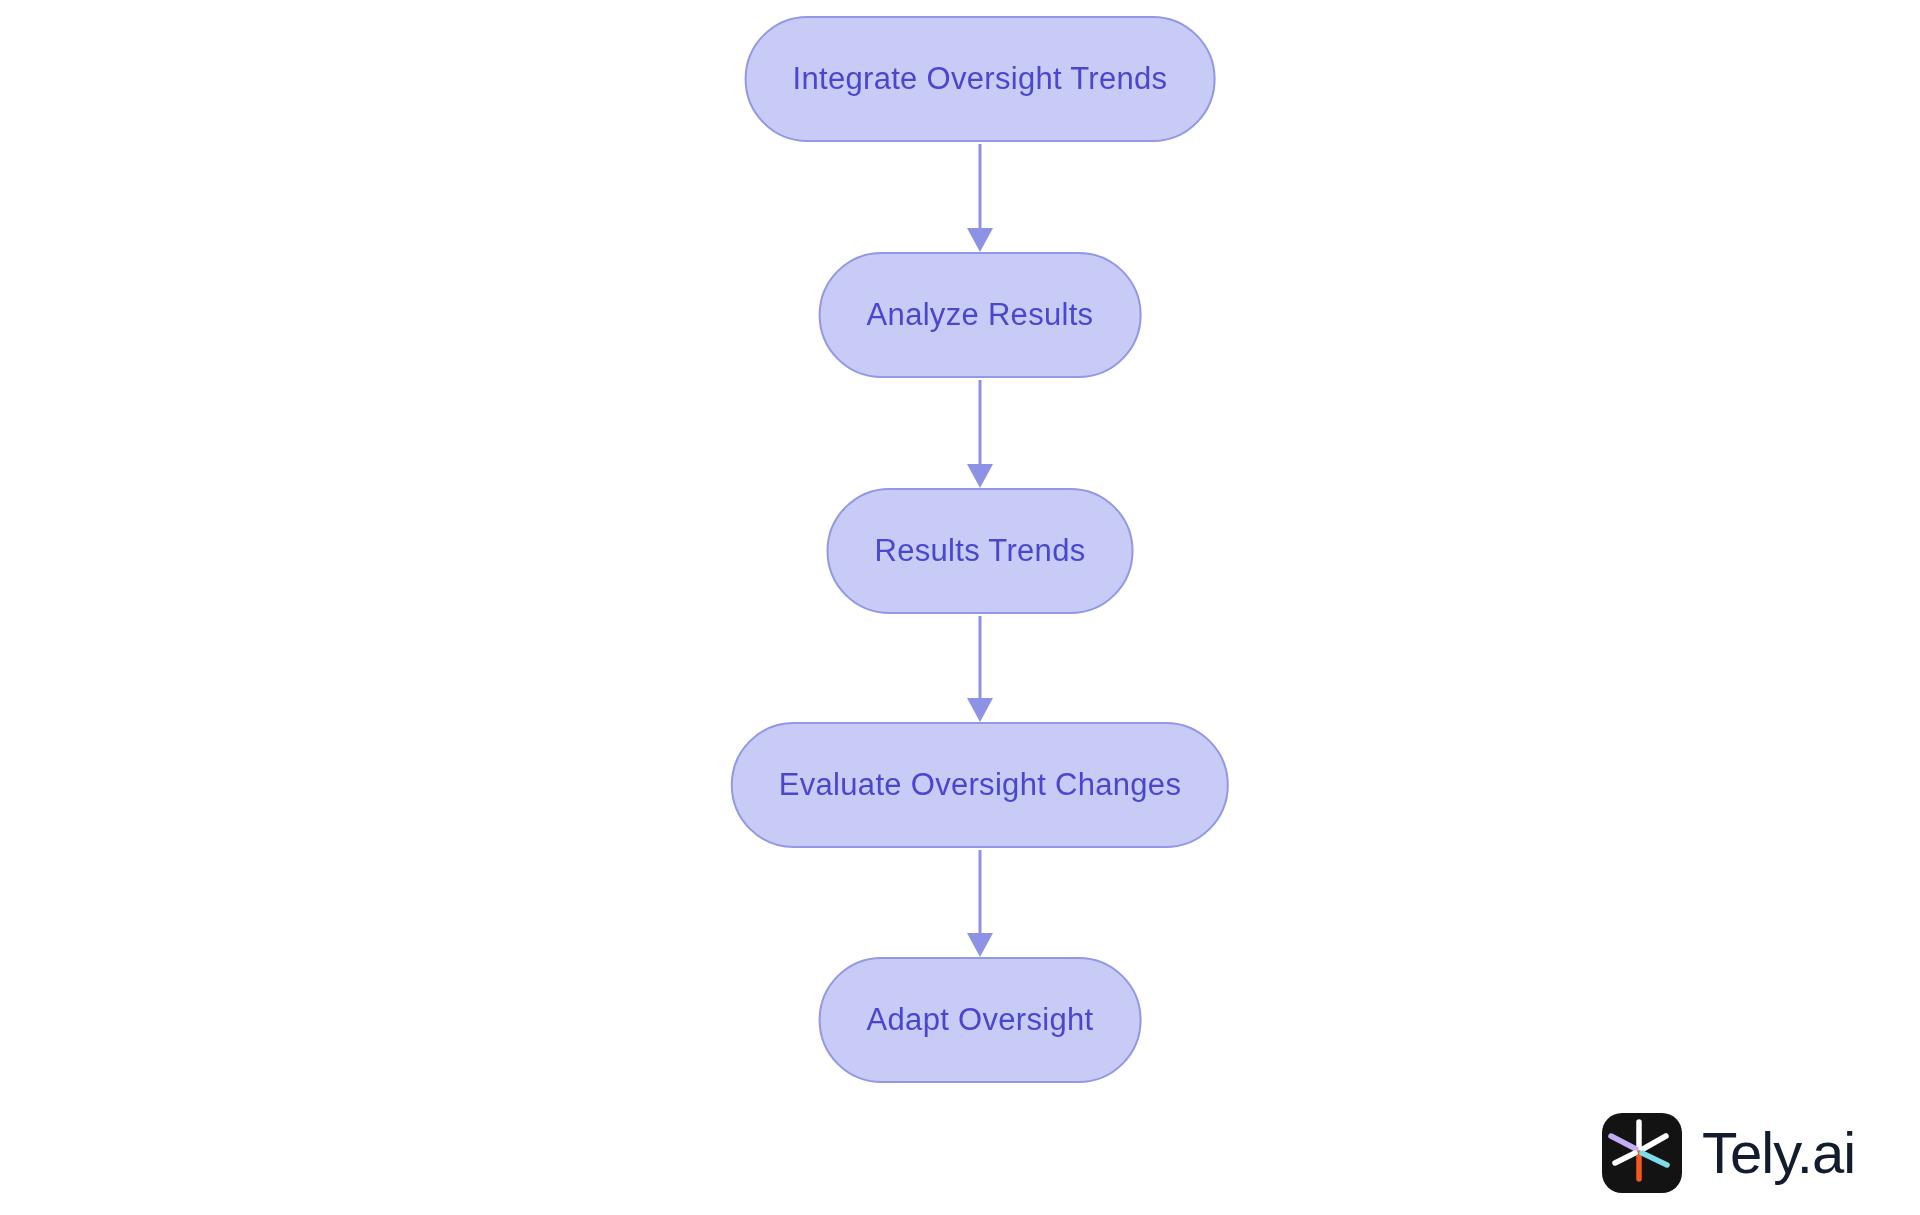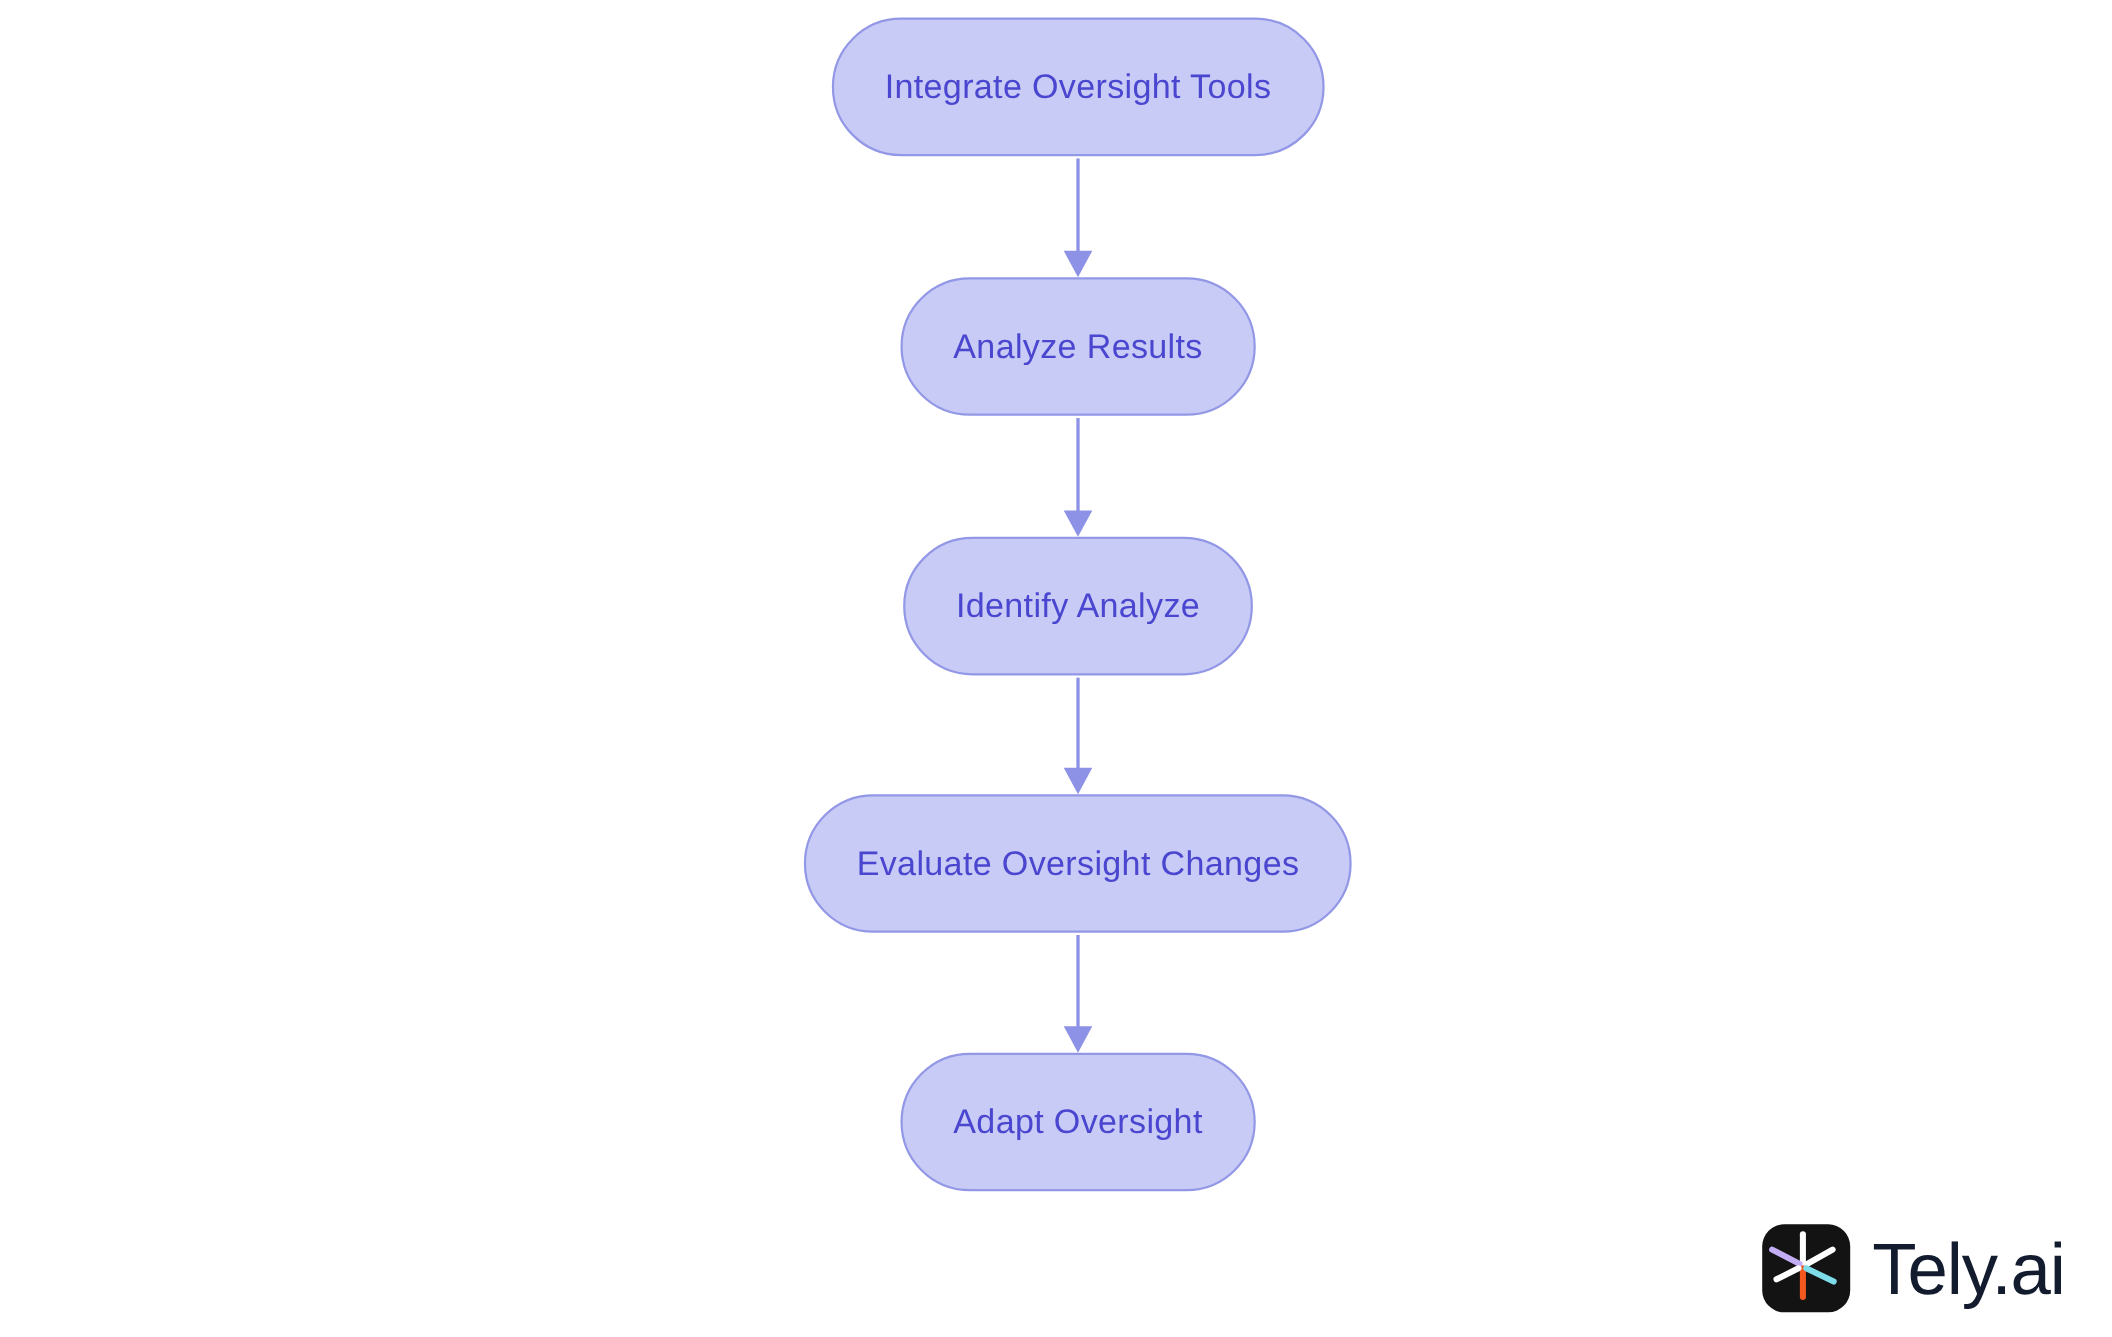--- a/index.html
+++ b/index.html
@@ -71,52 +71,52 @@
   }
   .logo-icon{
     width:80px;height:80px;
     background:var(--logo-bg);
     border-radius:20px;
     display:flex;
     align-items:center;
     justify-content:center;
   }
   .wordmark{
-    font-size:66px;
+    font-size:58px;
     font-weight:500;
     color:var(--wordmark);
     letter-spacing:-1px;
     line-height:80px;
   }
 </style>
 </head>
 <body>
 
 <div class="stage">
 
   <div class="flow-node" style="top:16px;">
-    <span>Integrate Oversight Tools</span>
+    <span>Integrate Oversight Trends</span>
   </div>
 
   <div class="arrow" style="top:144px;height:108px;">
     <div class="shaft"></div>
     <div class="head"></div>
   </div>
 
   <div class="flow-node" style="top:252px;text-align:center;">
     <span>Analyze Results</span>
   </div>
 
   <div class="arrow" style="top:380px;height:108px;">
     <div class="shaft"></div>
     <div class="head"></div>
   </div>
 
   <div class="flow-node" style="top:488px;">
-    <span>Identify Analyze</span>
+    <span>Results Trends</span>
   </div>
 
   <div class="arrow" style="top:616px;height:106px;">
     <div class="shaft"></div>
     <div class="head"></div>
   </div>
 
   <div class="flow-node" style="top:722px;">
     <span>Evaluate Oversight Changes</span>
   </div>

